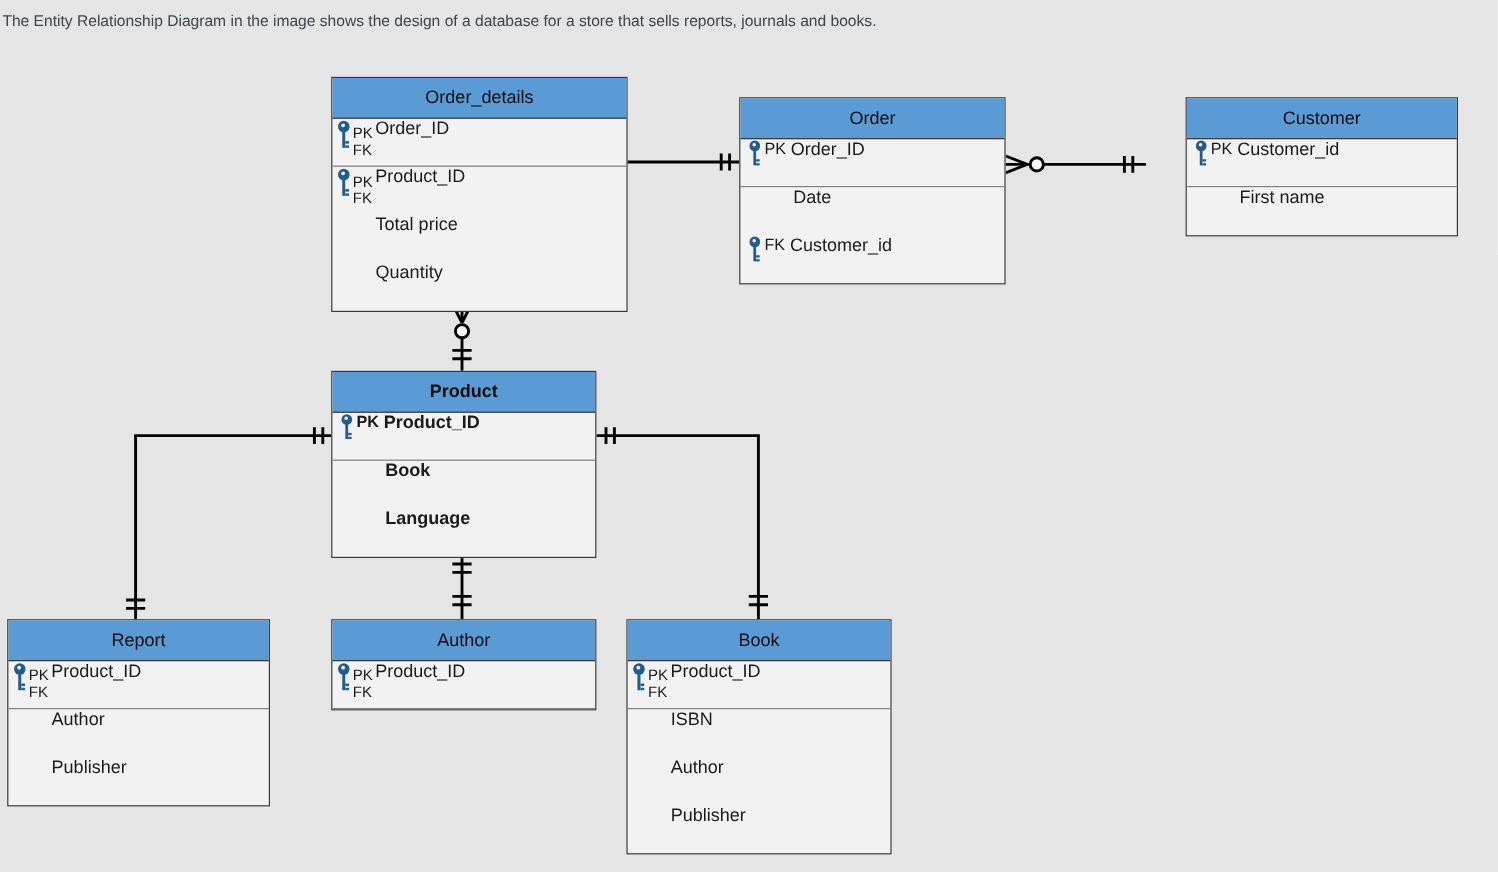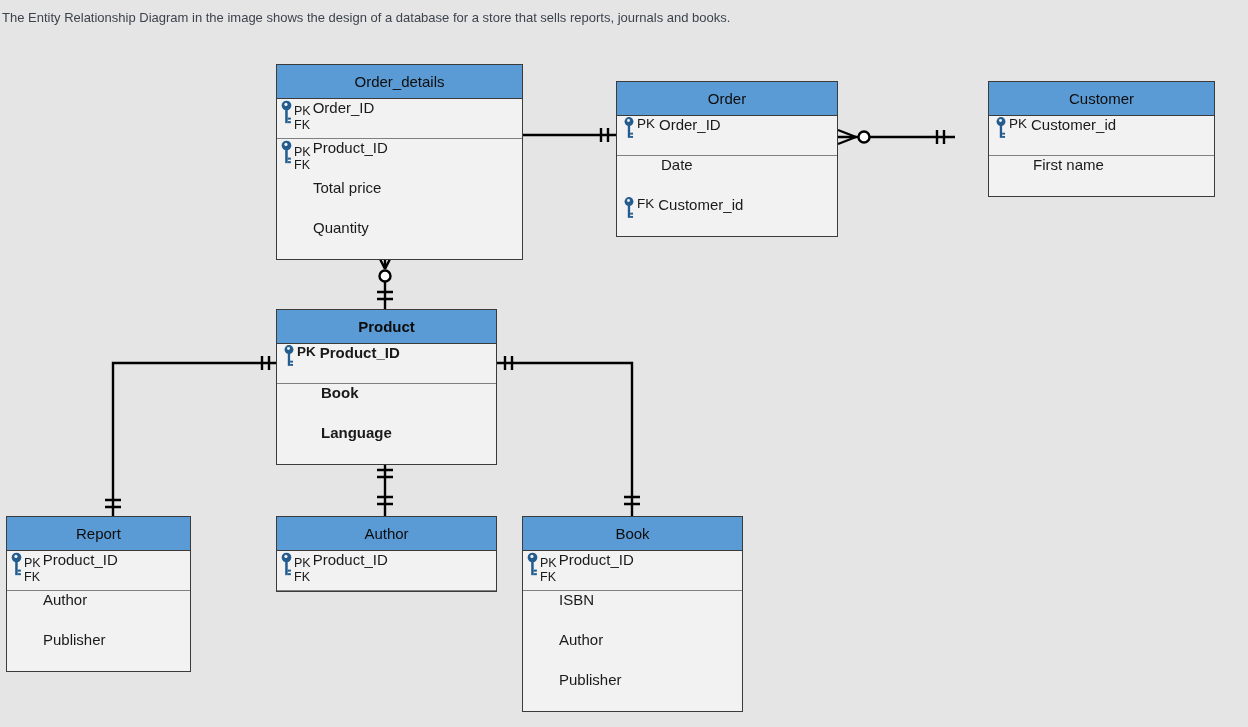--- a/index.html
+++ b/index.html
@@ -28,21 +28,21 @@
   .row.plain2{padding-left:36px;}
   .tag{font-size:13.5px;margin:0 4px 0 2px;}
   .tags2{display:flex;flex-direction:column;justify-content:center;font-size:12.5px;line-height:13.5px;margin:0 2px 0 1px;}
   .flabel{white-space:nowrap;}
   .key{flex:0 0 auto;}
 
   #e-od   {left:276px;top:64px;width:247px;}
   #e-order{left:616px;top:81px;width:222px;}
   #e-cust {left:955px;top:81px;width:227px;margin-left:33px;}
   #e-prod {left:276px;top:309px;width:221px;font-weight:bold;}
-  #e-rep  {left:6px;  top:516px;width:185px;}
+  #e-rep  {left:6px;  top:516px;width:219px;}
   #e-jour {left:276px;top:516px;width:221px;}
   #e-book {left:522px;top:516px;width:221px;}
 </style>
 </head>
 <body>
 
 <div id="canvas">
 
   <div class="caption">The Entity Relationship Diagram in the image shows the design of a database for a store that sells reports, journals and books.</div>
 

